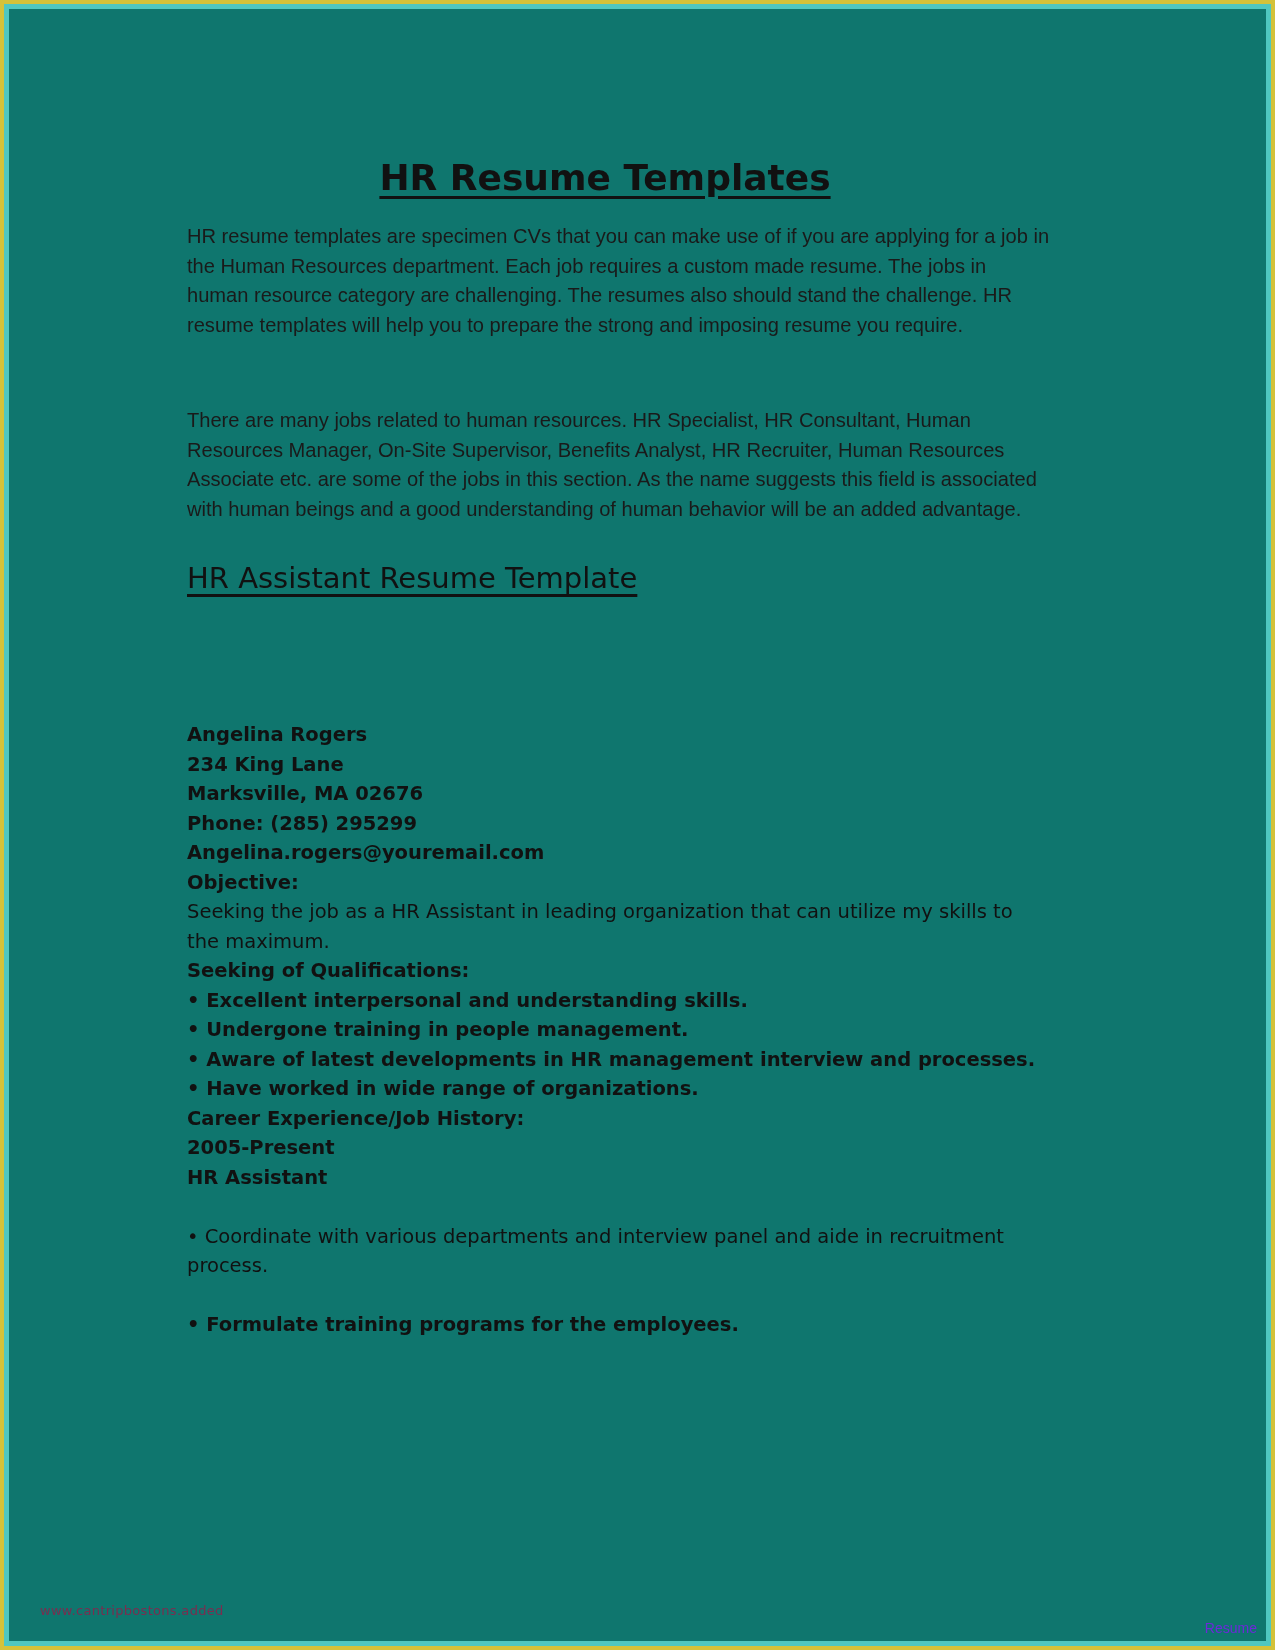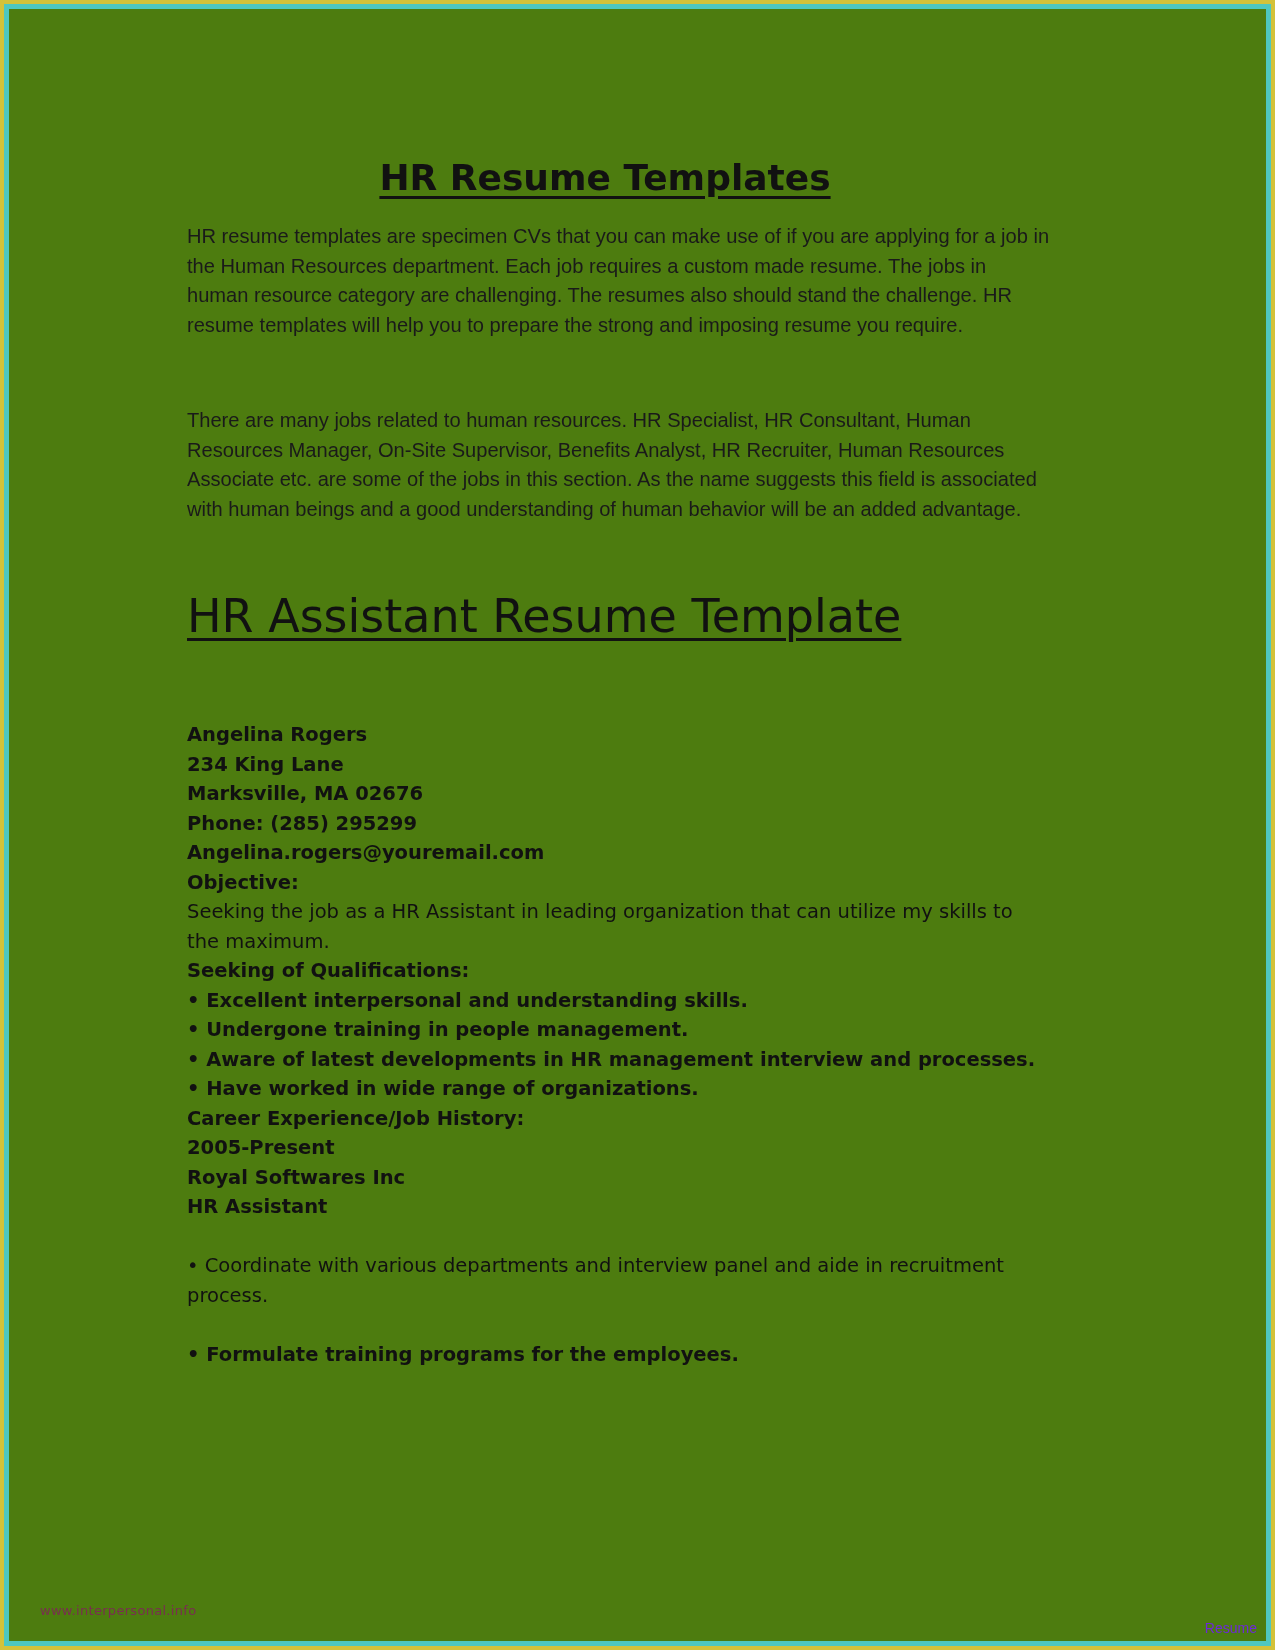--- a/index.html
+++ b/index.html
@@ -8,41 +8,41 @@
     background: #d4c23a;
     font-family: "DejaVu Sans", sans-serif;
     color: #111;
   }
   .frame-teal {
     position: absolute; left: 4px; top: 4px; right: 4px; bottom: 4px;
     background: #4fc7c0;
   }
   .page {
     position: absolute; left: 9px; top: 9px; right: 9px; bottom: 9px;
-    background: #4d7c0f;
+    background: #0f766e;
   }
   .content {
     position: absolute; left: 178px; top: 0; width: 880px;
   }
   .title {
     position: absolute; left: 0; width: 880px; top: 148px;
     text-align: center; font-weight: bold; font-size: 36px;
     text-decoration: underline; text-underline-offset: 6px;
     margin-left: -22px;
   }
   .para {
     position: absolute; left: 0; width: 880px;
     font-family: "Liberation Sans", sans-serif;
     font-size: 20.5px; line-height: 29.5px; color: #1a1a1a;
     transform: scaleX(0.98); transform-origin: left top;
   }
   .para p { margin: 0; }
   .h2 {
-    position: absolute; left: 0; top: 580px;
-    font-size: 46px; font-weight: normal;
+    position: absolute; left: 0; top: 552px;
+    font-size: 29px; font-weight: normal;
     text-decoration: underline; text-underline-offset: 6px;
     text-decoration-thickness: 3px;
   }
   .resume {
     position: absolute; left: 0; top: 663px; width: 880px;
     font-size: 19.5px; line-height: 29.5px; margin-top: 48px;
   }
   .resume .line { white-space: nowrap; font-weight: bold; }
   .resume .bold { font-weight: bold; }
   .resume .gap { height: 29.5px; }
@@ -83,25 +83,24 @@
       <div class="line">Angelina.rogers@youremail.com</div>
       <div class="line bold">Objective:</div>
       <div style="width:860px;">Seeking the job as a HR Assistant in leading organization that can utilize my skills to the maximum.</div>
       <div class="line bold">Seeking of Qualifications:</div>
       <div class="line">• Excellent interpersonal and understanding skills.</div>
       <div class="line">• Undergone training in people management.</div>
       <div class="line">• Aware of latest developments in HR management interview and processes.</div>
       <div class="line">• Have worked in wide range of organizations.</div>
       <div class="line bold">Career Experience/Job History:</div>
       <div class="line">2005-Present</div>
-      <div class="line">Royal Softwares Inc</div>
       <div class="line">HR Assistant</div>
       <div class="gap"></div>
       <div style="width:820px;">• Coordinate with various departments and interview panel and aide in recruitment process.</div>
       <div class="gap"></div>
       <div class="line">• Formulate training programs for the employees.</div>
     </div>
 
   </div>
 </div>
 
-<div class="watermark">www.interpersonal.info</div>
+<div class="watermark">www.cantripbostons.added</div>
 <div class="corner-label">Resume</div>
 
 </body></html>

